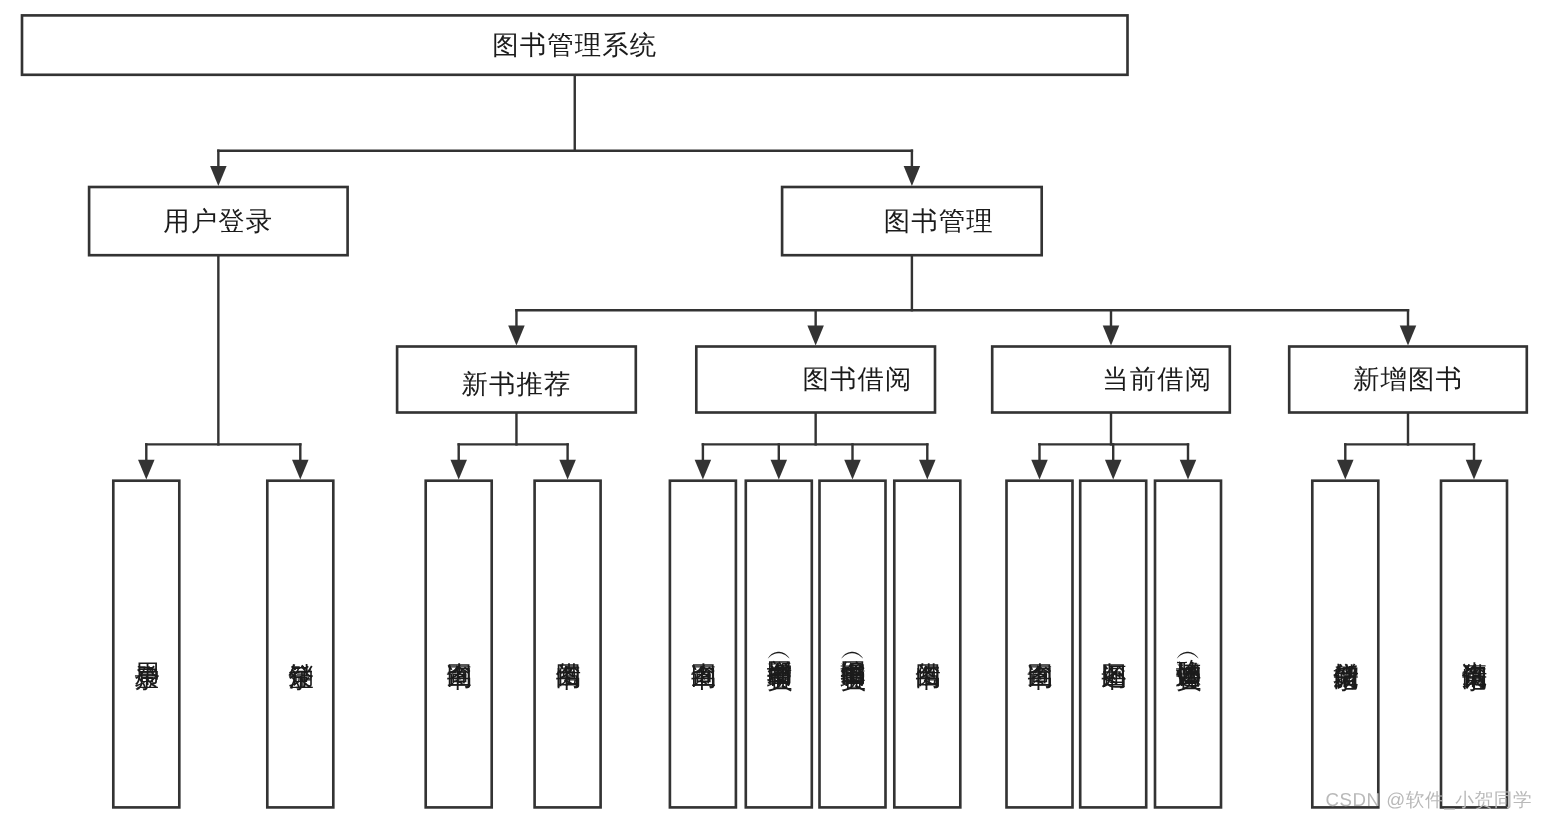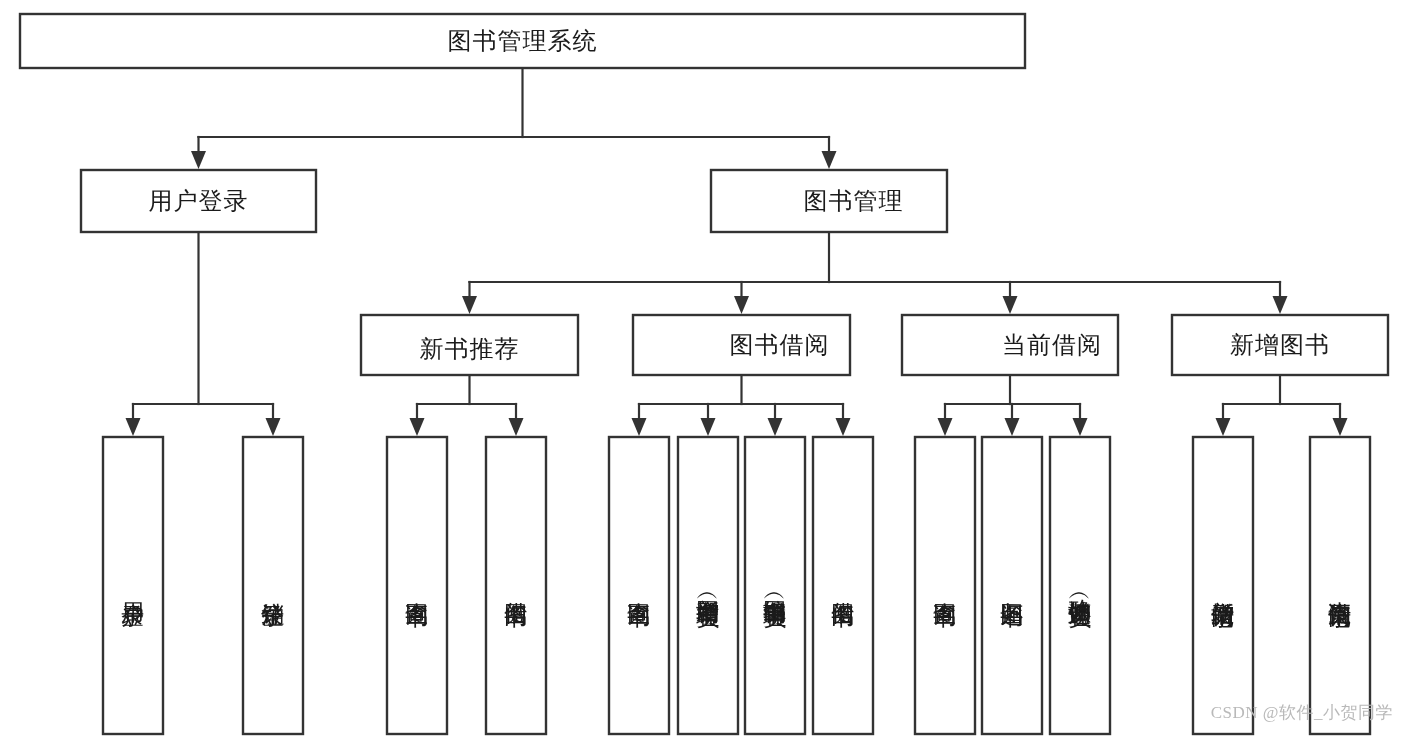--- a/index.html
+++ b/index.html
@@ -69,22 +69,22 @@
   .horiz-text {
     font-family: "DejaVu Sans", "Liberation Sans", sans-serif;
     font-size: 24px;
     color: #1b1b1b;
     white-space: nowrap;
     letter-spacing: 1px;
   }
   #watermark {
     position: absolute;
     right: 12px;
-    bottom: 23px;
-    font-family: Liberation Serif, serif;
+    bottom: 8px;
+    font-family: Liberation Sans, sans-serif;
     font-size: 17px;
     color: #b9b9b9;
     white-space: nowrap;
     letter-spacing: 0.5px;
   }
 </style>
 </head>
 <body>
 
 <div id="diagram-root">

